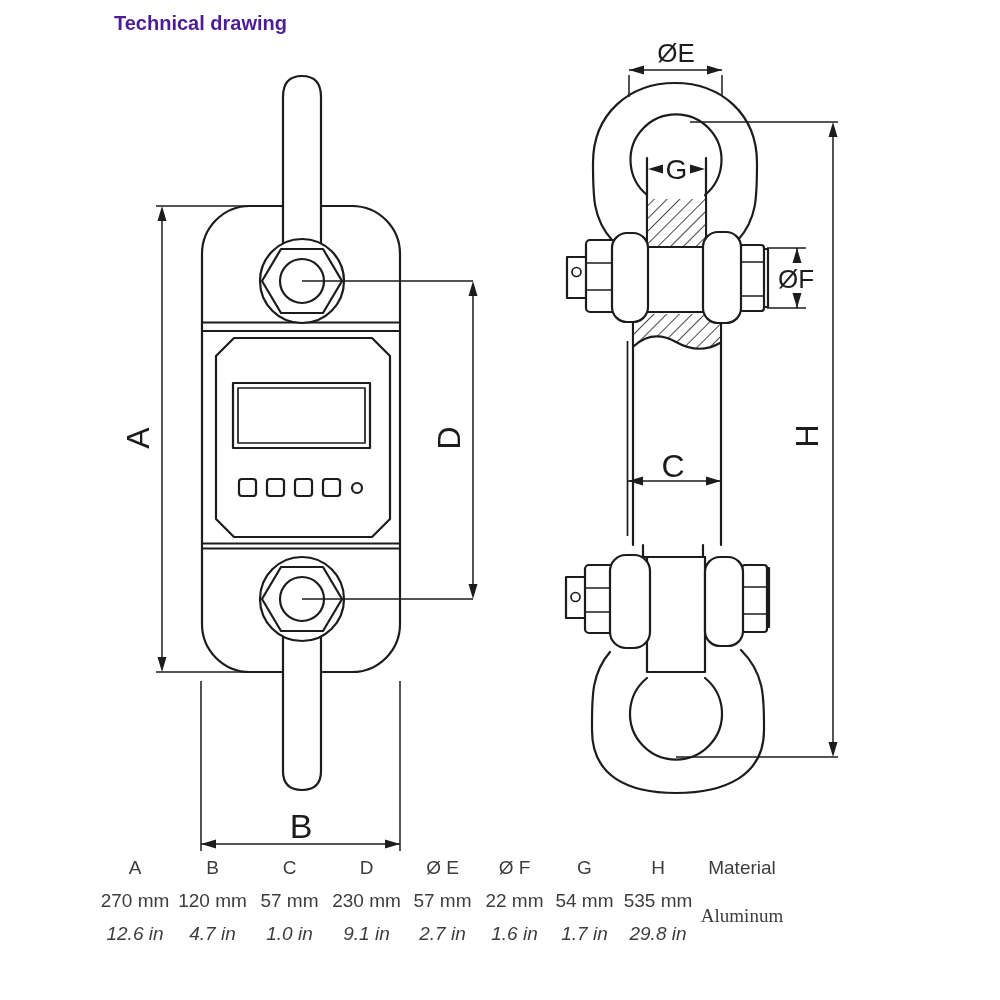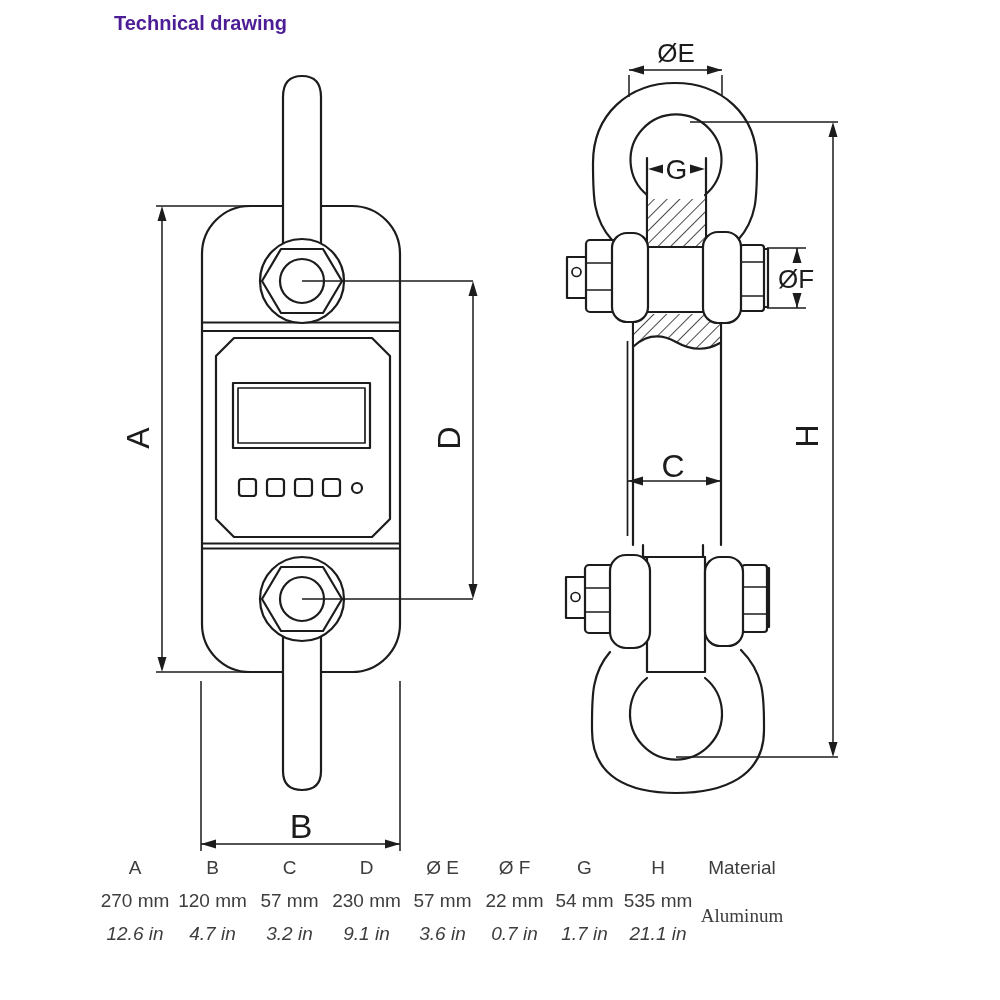--- a/index.html
+++ b/index.html
@@ -177,22 +177,22 @@
       <td>230 mm</td>
       <td>57 mm</td>
       <td>22 mm</td>
       <td>54 mm</td>
       <td>535 mm</td>
       <td class="material" rowspan="2">Aluminum</td>
     </tr>
     <tr class="in">
       <td>12.6 in</td>
       <td>4.7 in</td>
-      <td>3.2 in</td>
+      <td>1.0 in</td>
       <td>9.1 in</td>
-      <td>3.6 in</td>
-      <td>0.7 in</td>
+      <td>2.7 in</td>
+      <td>1.6 in</td>
       <td>1.7 in</td>
-      <td>21.1 in</td>
+      <td>29.8 in</td>
     </tr>
   </tbody>
     </table>
 </div>
 
 </body></html>

